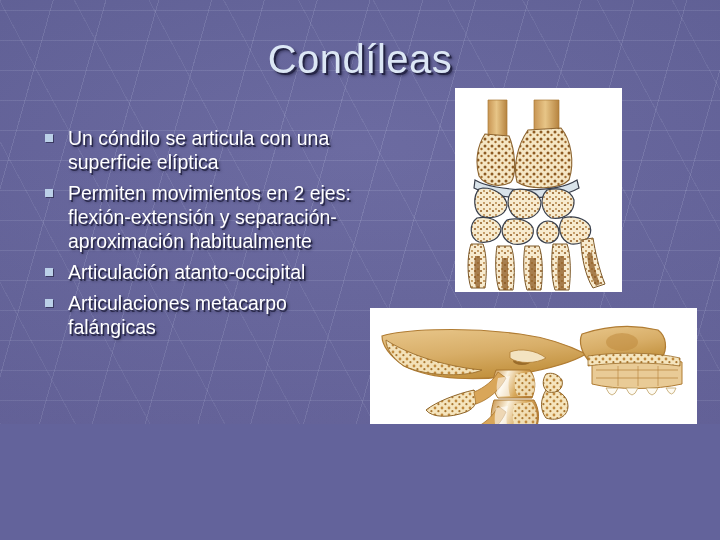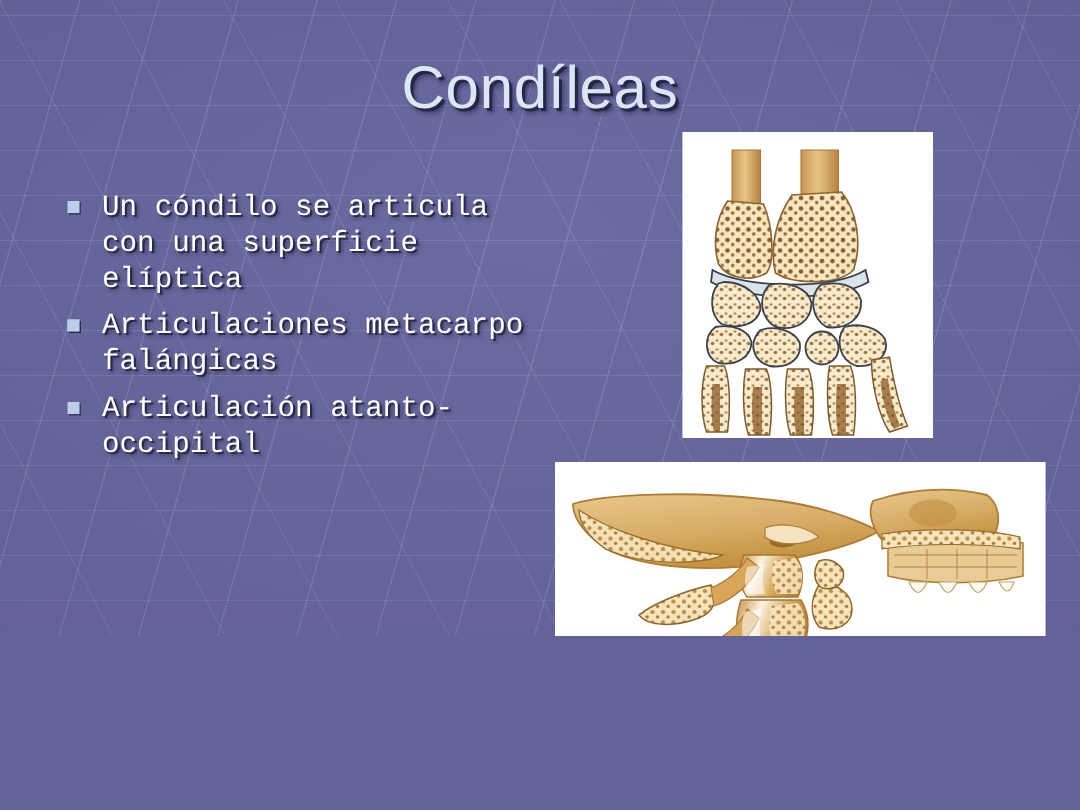--- a/index.html
+++ b/index.html
@@ -53,21 +53,21 @@
   .title{
     position:absolute;left:0;top:36px;width:720px;text-align:center;
     font-size:40px;line-height:46px;font-weight:400;
     color:#DCE7F5;
     text-shadow:2px 2px 0 rgba(25,25,55,0.75), 3px 3px 3px rgba(20,20,45,0.5);
     letter-spacing:0.5px;
   }
 
   
   .bullets{
-    position:absolute;left:36px;top:126px;width:336px;font-family:Liberation Mono, monospace;
+    position:absolute;left:36px;top:126px;width:336px;
   }
   .bullet{
     position:relative;
     padding-left:32px;
     margin-bottom:7px;
     color:#FFFFFF;
     font-size:19.5px;
     line-height:24px;
     text-shadow:1.5px 1.5px 0 rgba(28,28,58,0.75), 2px 2px 3px rgba(18,18,42,0.55);
   }
@@ -99,28 +99,29 @@
 
   <div class="title">Condíleas</div>
 
   <div class="bullets">
     <div class="bullet">
       <span class="marker"></span>
       <span>Un cóndilo se articula con una superficie elíptica</span>
     </div>
     <div class="bullet">
       <span class="marker"></span>
+      <span>Permiten movimientos en 2 ejes: flexión-extensión y separación-aproximación habitualmente</span>
+    </div>
+    <div class="bullet">
+      <span class="marker"></span>
+      <span>Articulación atanto-occipital</span>
     </div>
     <div class="bullet">
       <span class="marker"></span>
       <span>Articulaciones metacarpo falángicas</span>
-    </div>
-    <div class="bullet">
-      <span class="marker"></span>
-      <span>Articulación atanto-occipital</span>
     </div>
   </div>
 
   <div class="pic" id="pic-wrist">
     <svg viewBox="0 0 167 204" xmlns="http://www.w3.org/2000/svg">
       <defs>
         <pattern id="trab" width="7" height="7" patternUnits="userSpaceOnUse">
           <rect width="7" height="7" fill="#F5E6C4"></rect>
           <circle cx="2" cy="2" r="1.5" fill="#8C5A22"></circle>
           <circle cx="5.5" cy="5" r="1.2" fill="#A06A2C"></circle>

